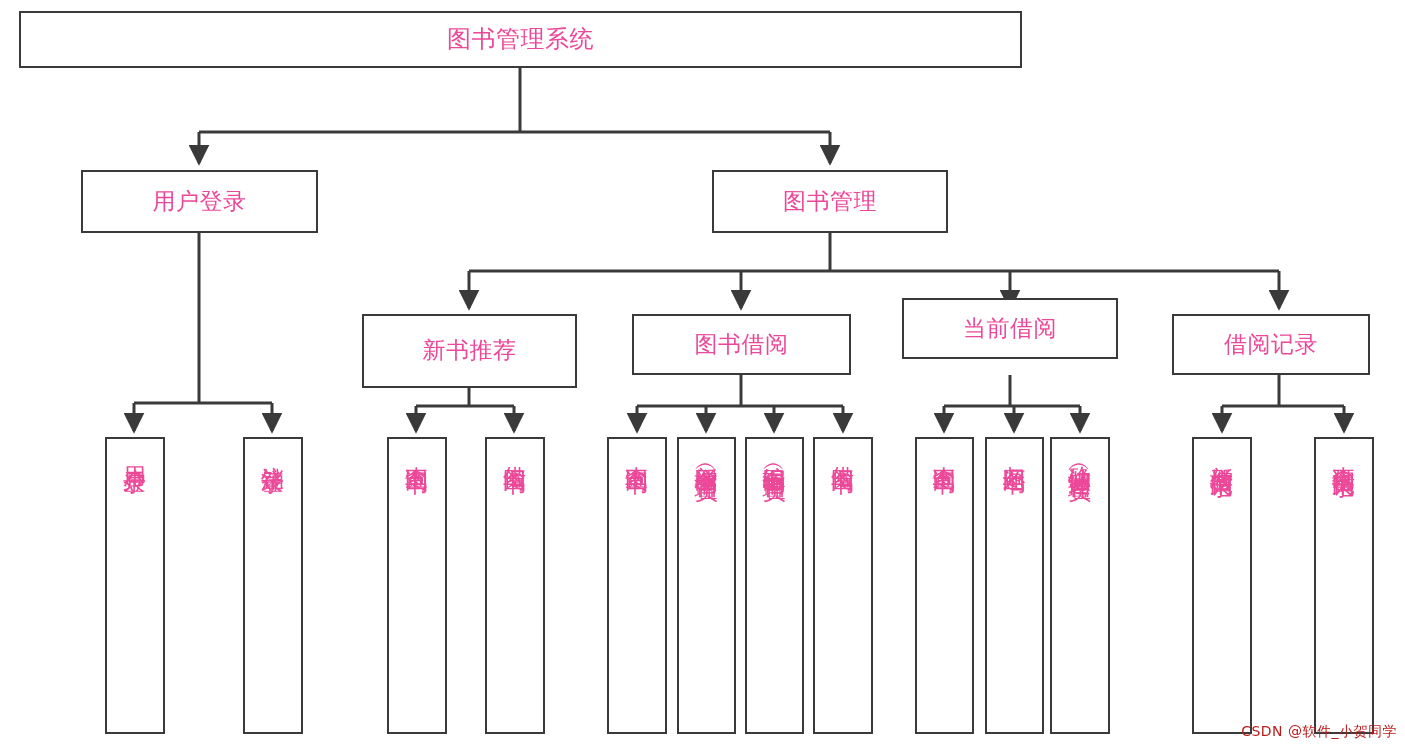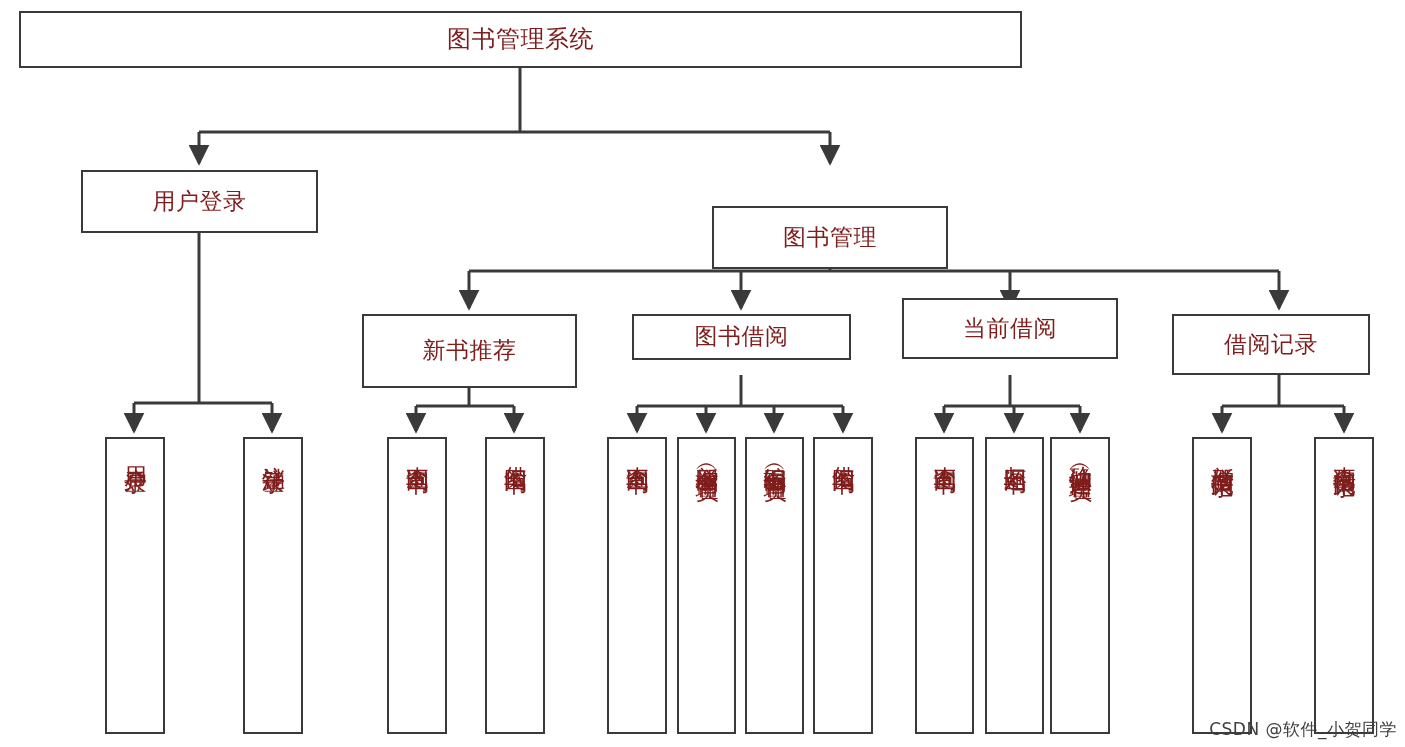--- a/index.html
+++ b/index.html
@@ -30,25 +30,24 @@
     position: absolute;
     box-sizing: border-box;
     background: #ffffff;
     border: 2px solid #3a3a3a;
     display: flex;
     align-items: center;
     justify-content: center;
     z-index: 2;
   }
   .node .lbl {
-    color: #7f1d1d;
+    color: #ec4899;
     text-align: center;
     line-height: 1.18;
     white-space: nowrap;
-    font-family: Liberation Serif, serif;
   }
   
   .node.h .lbl {
     font-size: 23px;
     letter-spacing: 0.5px;
   }
   .node.root .lbl {
     font-size: 24px;
   }
   
@@ -61,22 +60,22 @@
     text-orientation: upright;
     font-size: 23px;
     line-height: 1.05;
     letter-spacing: 2px;
     white-space: nowrap;
   }
   .watermark {
     position: absolute;
     right: 8px;
     bottom: 6px;
-    font-size: 17px;
-    color: #404040;
+    font-size: 14px;
+    color: #b91c1c;
     letter-spacing: 0.5px;
     z-index: 3;
     user-select: none;
     white-space: nowrap;
   }
 </style>
 </head>
 <body>
 
 <div id="canvas">
@@ -132,28 +131,28 @@
     </g>
   </svg>
 
   <div class="node h root" style="left:19px; top:11px; width:1003px; height:57px;">
     <span class="lbl">图书管理系统</span>
   </div>
 
   <div class="node h" style="left:81px; top:170px; width:237px; height:63px;">
     <span class="lbl">用户登录</span>
   </div>
-  <div class="node h" style="left:712px; top:170px; width:236px; height:63px;margin-top:36px;">
+  <div class="node h" style="left:712px; top:170px; width:236px; height:63px;">
     <span class="lbl">图书管理</span>
   </div>
 
   <div class="node h" style="left:362px; top:314px; width:215px; height:74px;">
     <span class="lbl">新书推荐</span>
   </div>
-  <div class="node h" style="left:632px; top:314px; width:219px; height:46px;">
+  <div class="node h" style="left:632px; top:314px; width:219px; height:61px;">
     <span class="lbl">图书借阅</span>
   </div>
   <div class="node h" style="left:902px; top:298px; width:216px; height:61px;">
     <span class="lbl">当前借阅</span>
   </div>
   <div class="node h" style="left:1172px; top:314px; width:198px; height:61px;">
     <span class="lbl">借阅记录</span>
   </div>
 
   <div class="node v" style="left:105px; top:437px; width:60px; height:297px;">

